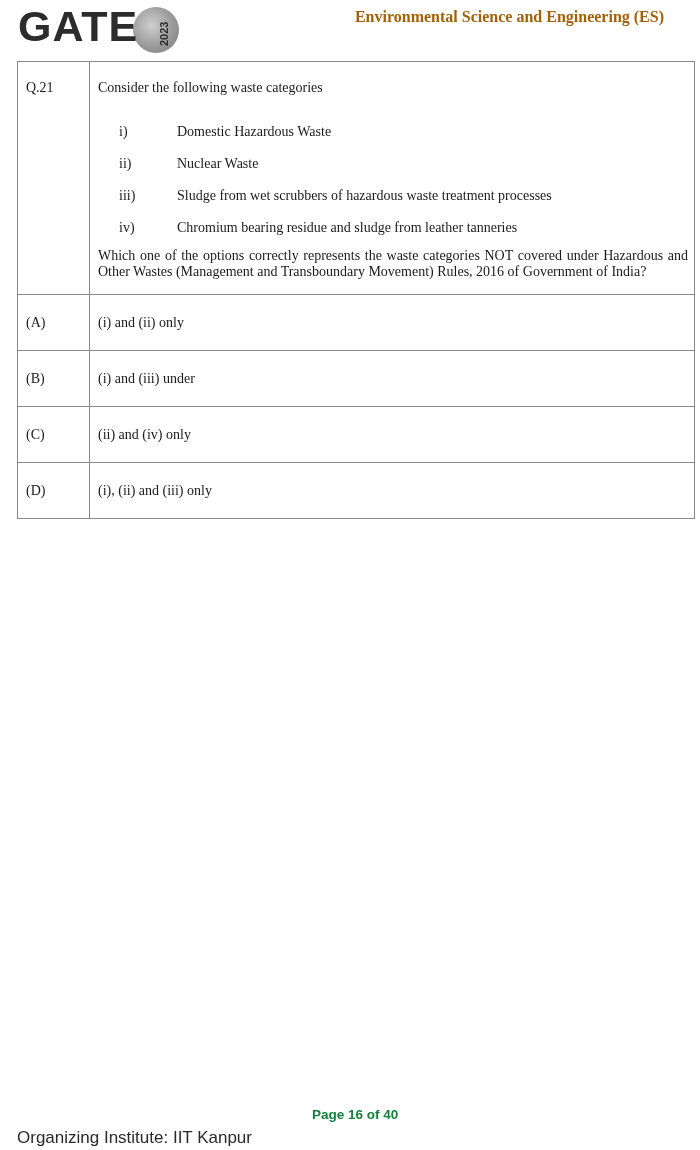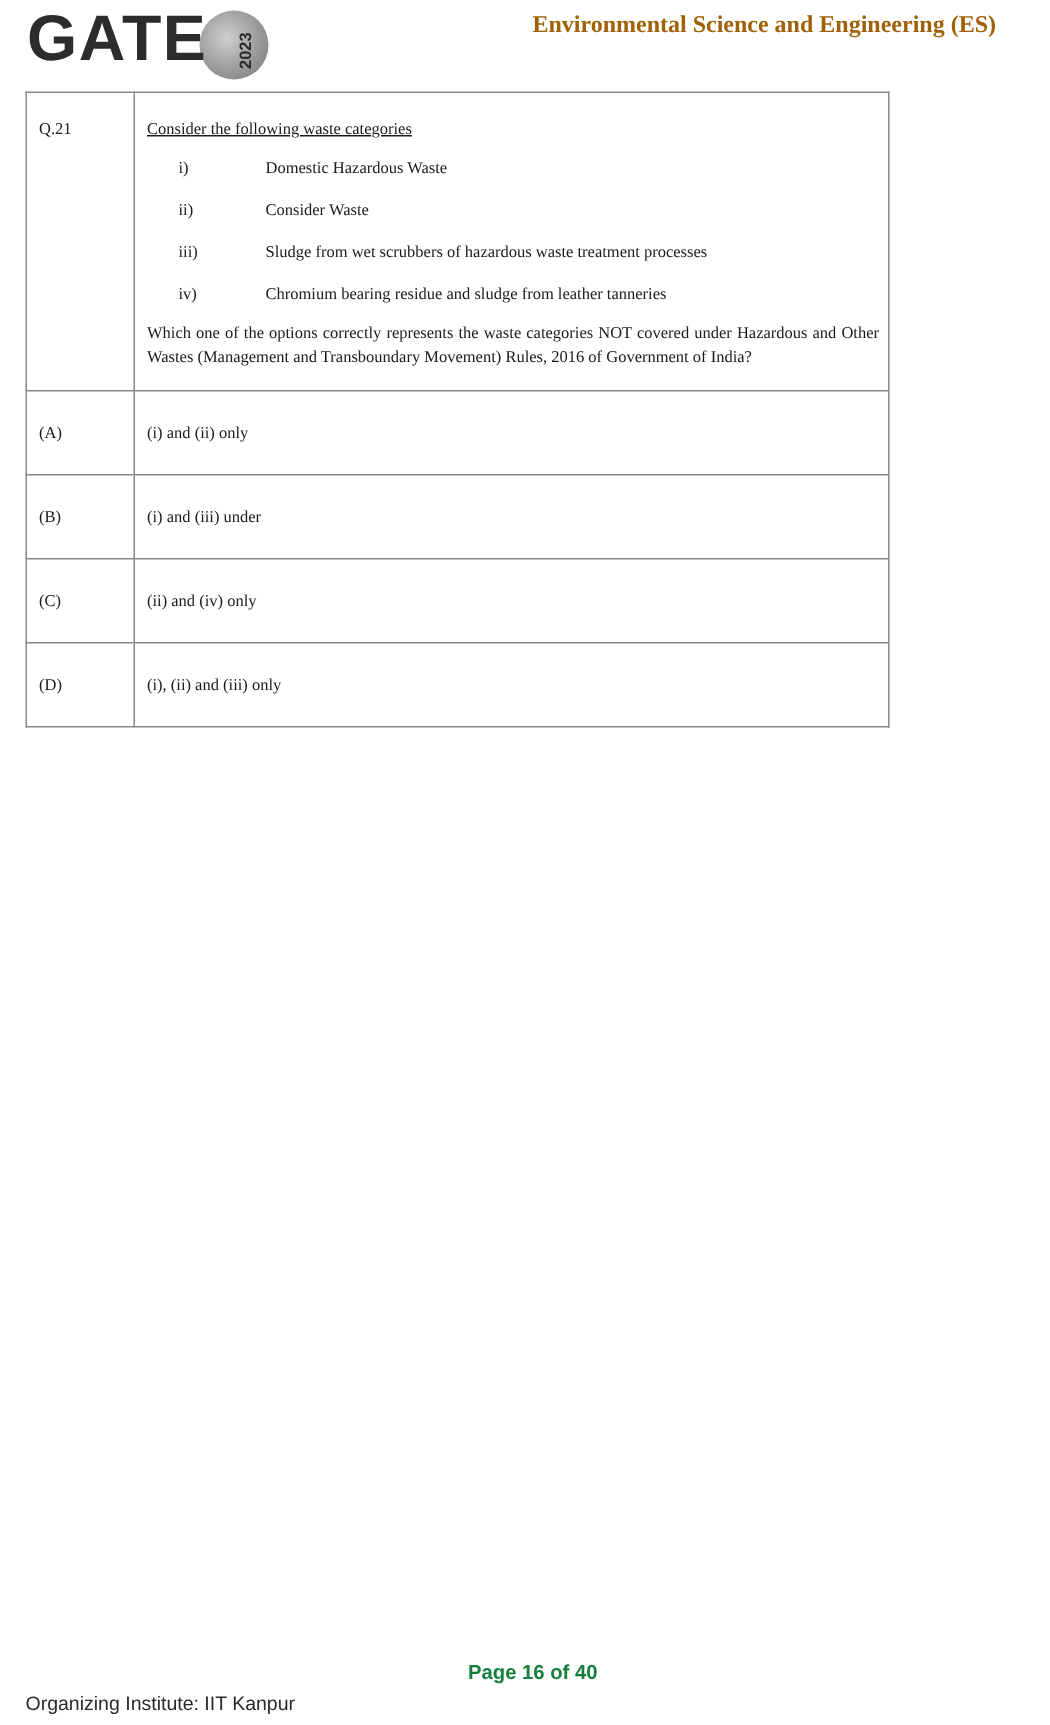--- a/index.html
+++ b/index.html
@@ -21,40 +21,40 @@
   }
   .logo-year {
     position:absolute; left:135px; top:12px; font-family:"Liberation Sans", sans-serif;
     font-size:11px; font-weight:bold; color:#2a2a2a; transform:rotate(-90deg);
     transform-origin:left top; z-index:3; white-space:nowrap; top:42px; left:140px;
   }
   .subject {
     position:absolute; right:36px; top:8px; font-weight:bold; font-size:16px; color:#a16207;
   }
   table.q {
-    position:absolute; left:17px; top:61px; width:576px; border-collapse:collapse;
-    font-size:11px;
+    position:absolute; left:17px; top:61px; width:678px; border-collapse:collapse;
+    font-size:14px;
   }
   table.q td { border:1.5px solid #8a8a8a; vertical-align:top; }
   td.num { width:63px; padding:18px 0 0 8px; }
   td.body { padding:18px 6px 14px 8px; }
-  .stem { margin:0 0 14px 0;text-decoration:underline; }
+  .stem { margin:0 0 28px 0; }
   .cat { display:flex; margin:0 0 16px 0; }
   .cat .ro { width:58px; padding-left:21px; }
   .q-text { text-align:justify; line-height:16px; margin-top:12px; }
   tr.opt td { height:55px; vertical-align:middle; padding-top:0; }
   tr.opt td.num { padding:0 0 0 8px; }
   tr.opt td.body { padding:0 6px 0 8px; }
   .footer-page {
     position:absolute; left:312px; top:1107px; font-family:"Liberation Sans", "DejaVu Sans", sans-serif;
     font-weight:bold; font-size:13.5px; color:#15803d;
   }
   .footer-inst {
     position:absolute; left:17px; top:1128px; font-family:"Liberation Sans", "DejaVu Sans", sans-serif;
-    font-size:13px; color:#2a2a2a;
+    font-size:17px; color:#2a2a2a;
   }
 </style>
 </head>
 <body>
 
 <div class="logo">
   <span class="logo-text">GATE</span>
   <span class="logo-globe"></span>
   <span class="logo-year">2023</span>
 </div>
@@ -66,21 +66,21 @@
       <tr>
     <td class="num">Q.21</td>
     <td class="body">
       <div class="stem">Consider the following waste categories</div>
       <div class="cat">
         <span class="ro">i)</span>
         <span>Domestic Hazardous Waste</span>
       </div>
       <div class="cat">
         <span class="ro">ii)</span>
-        <span>Consider Waste</span>
+        <span>Nuclear Waste</span>
       </div>
       <div class="cat">
         <span class="ro">iii)</span>
         <span>Sludge from wet scrubbers of hazardous waste treatment processes</span>
       </div>
       <div class="cat" style="margin-bottom:0">
         <span class="ro">iv)</span>
         <span>Chromium bearing residue and sludge from leather tanneries</span>
       </div>
       <div class="q-text">Which one of the options correctly represents the waste categories NOT covered under Hazardous and Other Wastes (Management and Transboundary Movement) Rules, 2016 of Government of India?</div>

